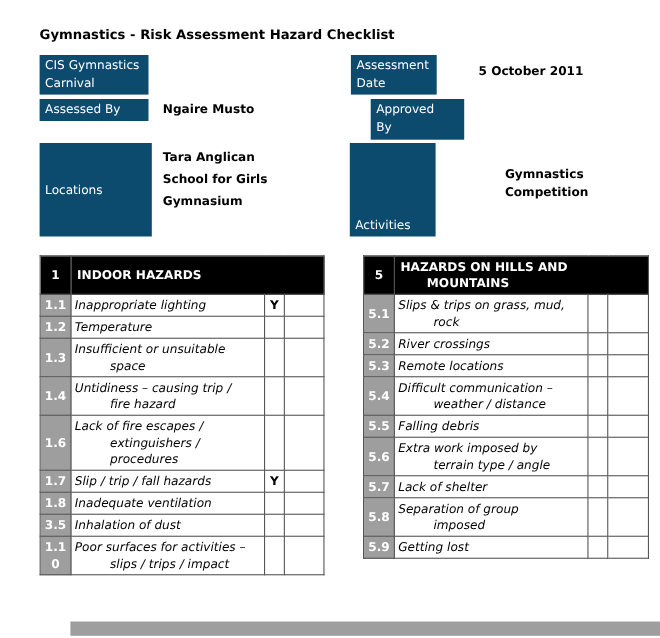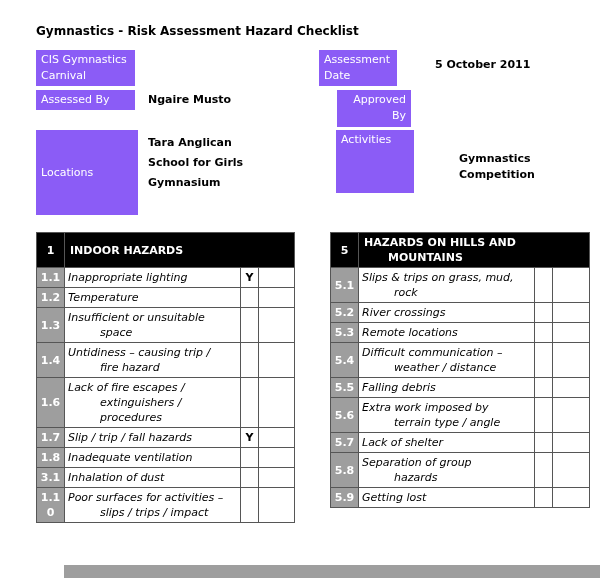--- a/index.html
+++ b/index.html
@@ -5,30 +5,30 @@
   html,body{margin:0;padding:0;}
   body{
     width:600px;height:580px;position:relative;background:#ffffff;
     font-family:"DejaVu Sans","Liberation Sans",sans-serif;
     font-size:11px;color:#000;overflow:hidden;
   }
   .abs{position:absolute;}
   .title{left:36px;top:24px;font-size:12px;font-weight:bold;}
   
   .gb{
-    position:absolute;background:#8b5cf6;color:#ffffff;
+    position:absolute;background:#0c4a6e;color:#ffffff;
     padding:2px 5px;box-sizing:border-box;line-height:16px;
   }
   #event{left:36px;top:50px;width:99px;height:36px;}
   #assessedBy{left:36px;top:90px;width:99px;height:20px;}
   #assessDate{left:319px;top:50px;width:78px;height:36px;}
-  #approvedBy{left:337px;top:90px;width:74px;height:37px;text-align:right;}
+  #approvedBy{left:337px;top:90px;width:85px;height:37px;}
   #approvedBy .narrow{display:inline-block;max-width:55px;}
   #locations{left:36px;top:130px;width:102px;height:85px;display:flex;align-items:center;}
-  #activities{left:336px;top:130px;width:78px;height:63px;display:flex;align-items:flex-start;}
+  #activities{left:318px;top:130px;width:78px;height:85px;display:flex;align-items:flex-end;}
   .val{position:absolute;font-weight:bold;line-height:16px;}
   #assessedByVal{left:148px;top:92px;}
   #assessDateVal{left:415px;top:57px;padding-left:20px;}
   #locationsVal{left:148px;top:133px;line-height:20px;white-space:pre-line;}
   #activitiesVal{left:415px;top:151px;margin-left:44px;}
   
   .tblmount{position:absolute;top:232px;}
   #tbl0{left:36px;width:259px;}
   #tbl1{left:330px;width:260px;}
   table{border-collapse:collapse;width:100%;table-layout:fixed;font-size:11px;line-height:15px;}
@@ -152,21 +152,21 @@
         </tr>
         <tr>
           <td class="rnum">1.8</td>
           <td class="rdesc">
             <div class="ln">Inadequate ventilation</div>
           </td>
           <td class="rans"></td>
           <td class="rextra"></td>
         </tr>
         <tr>
-          <td class="rnum">3.1</td>
+          <td class="rnum">3.5</td>
           <td class="rdesc">
             <div class="ln">Inhalation of dust</div>
           </td>
           <td class="rans"></td>
           <td class="rextra"></td>
         </tr>
         <tr>
           <td class="rnum">1.10</td>
           <td class="rdesc">
             <div class="ln">Poor surfaces for activities –</div>
@@ -250,21 +250,21 @@
           <td class="rdesc">
             <div class="ln">Lack of shelter</div>
           </td>
           <td class="rans"></td>
           <td class="rextra"></td>
         </tr>
         <tr>
           <td class="rnum">5.8</td>
           <td class="rdesc">
             <div class="ln">Separation of group</div>
-            <div class="ln rest">hazards</div>
+            <div class="ln rest">imposed</div>
           </td>
           <td class="rans"></td>
           <td class="rextra"></td>
         </tr>
         <tr>
           <td class="rnum">5.9</td>
           <td class="rdesc">
             <div class="ln">Getting lost</div>
           </td>
           <td class="rans"></td>

